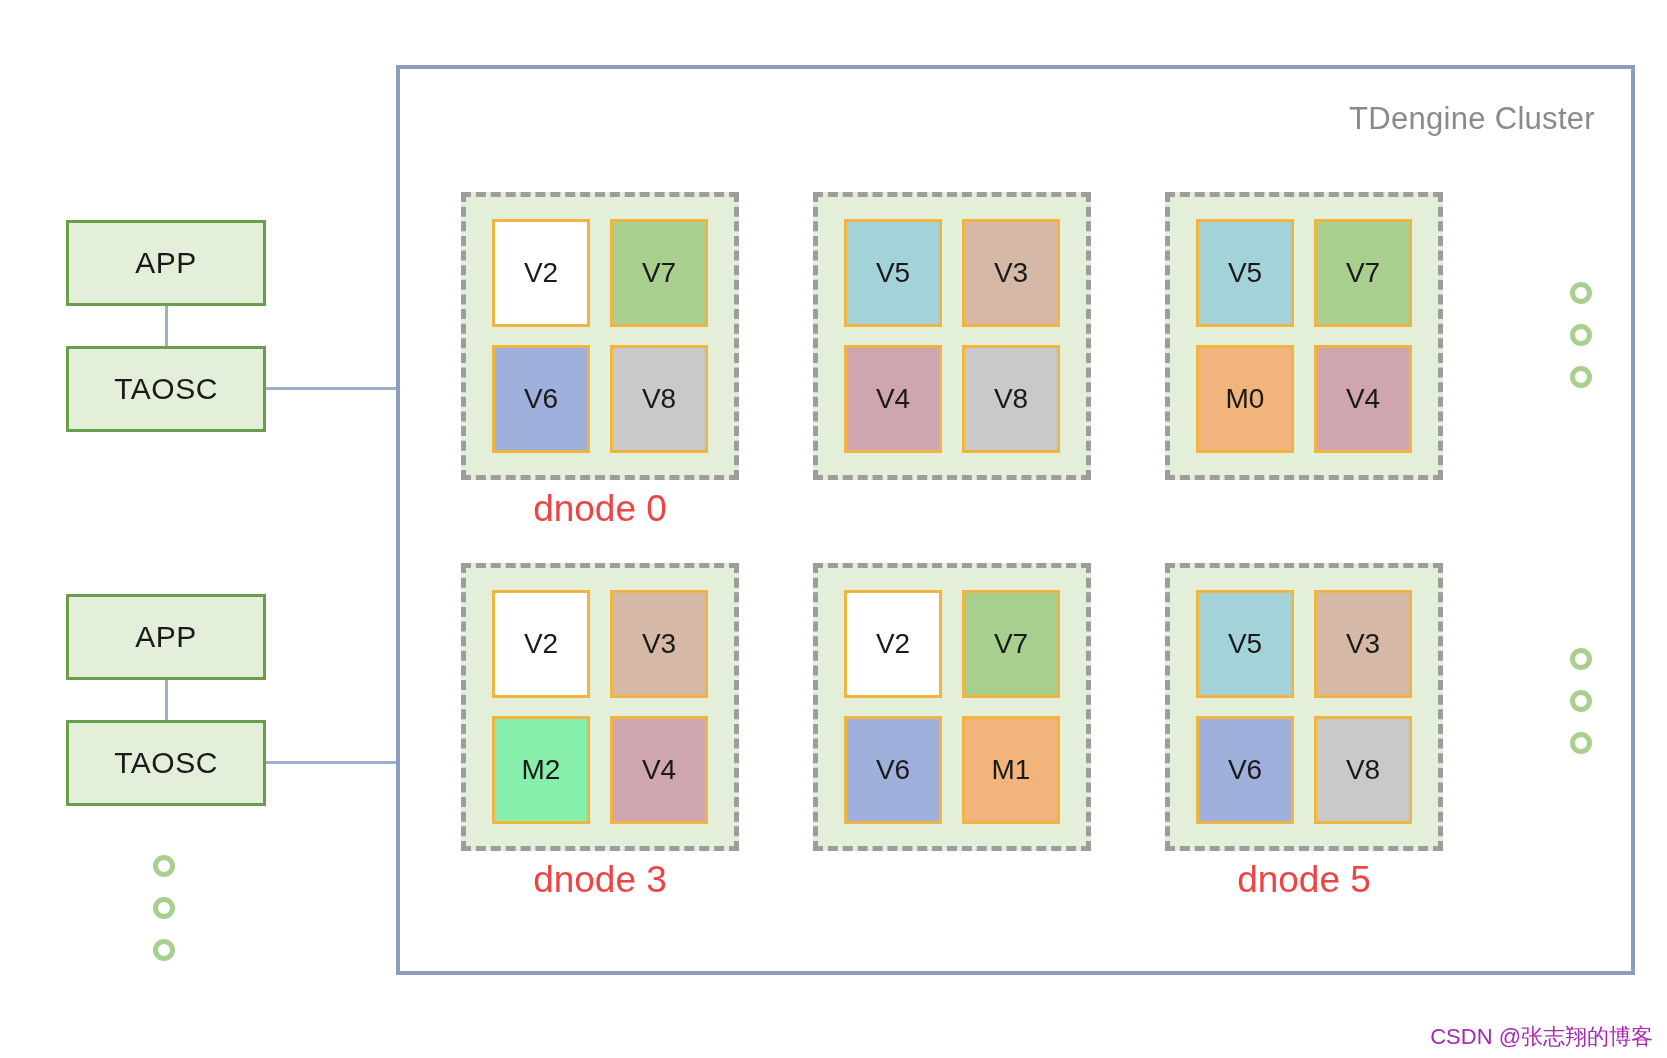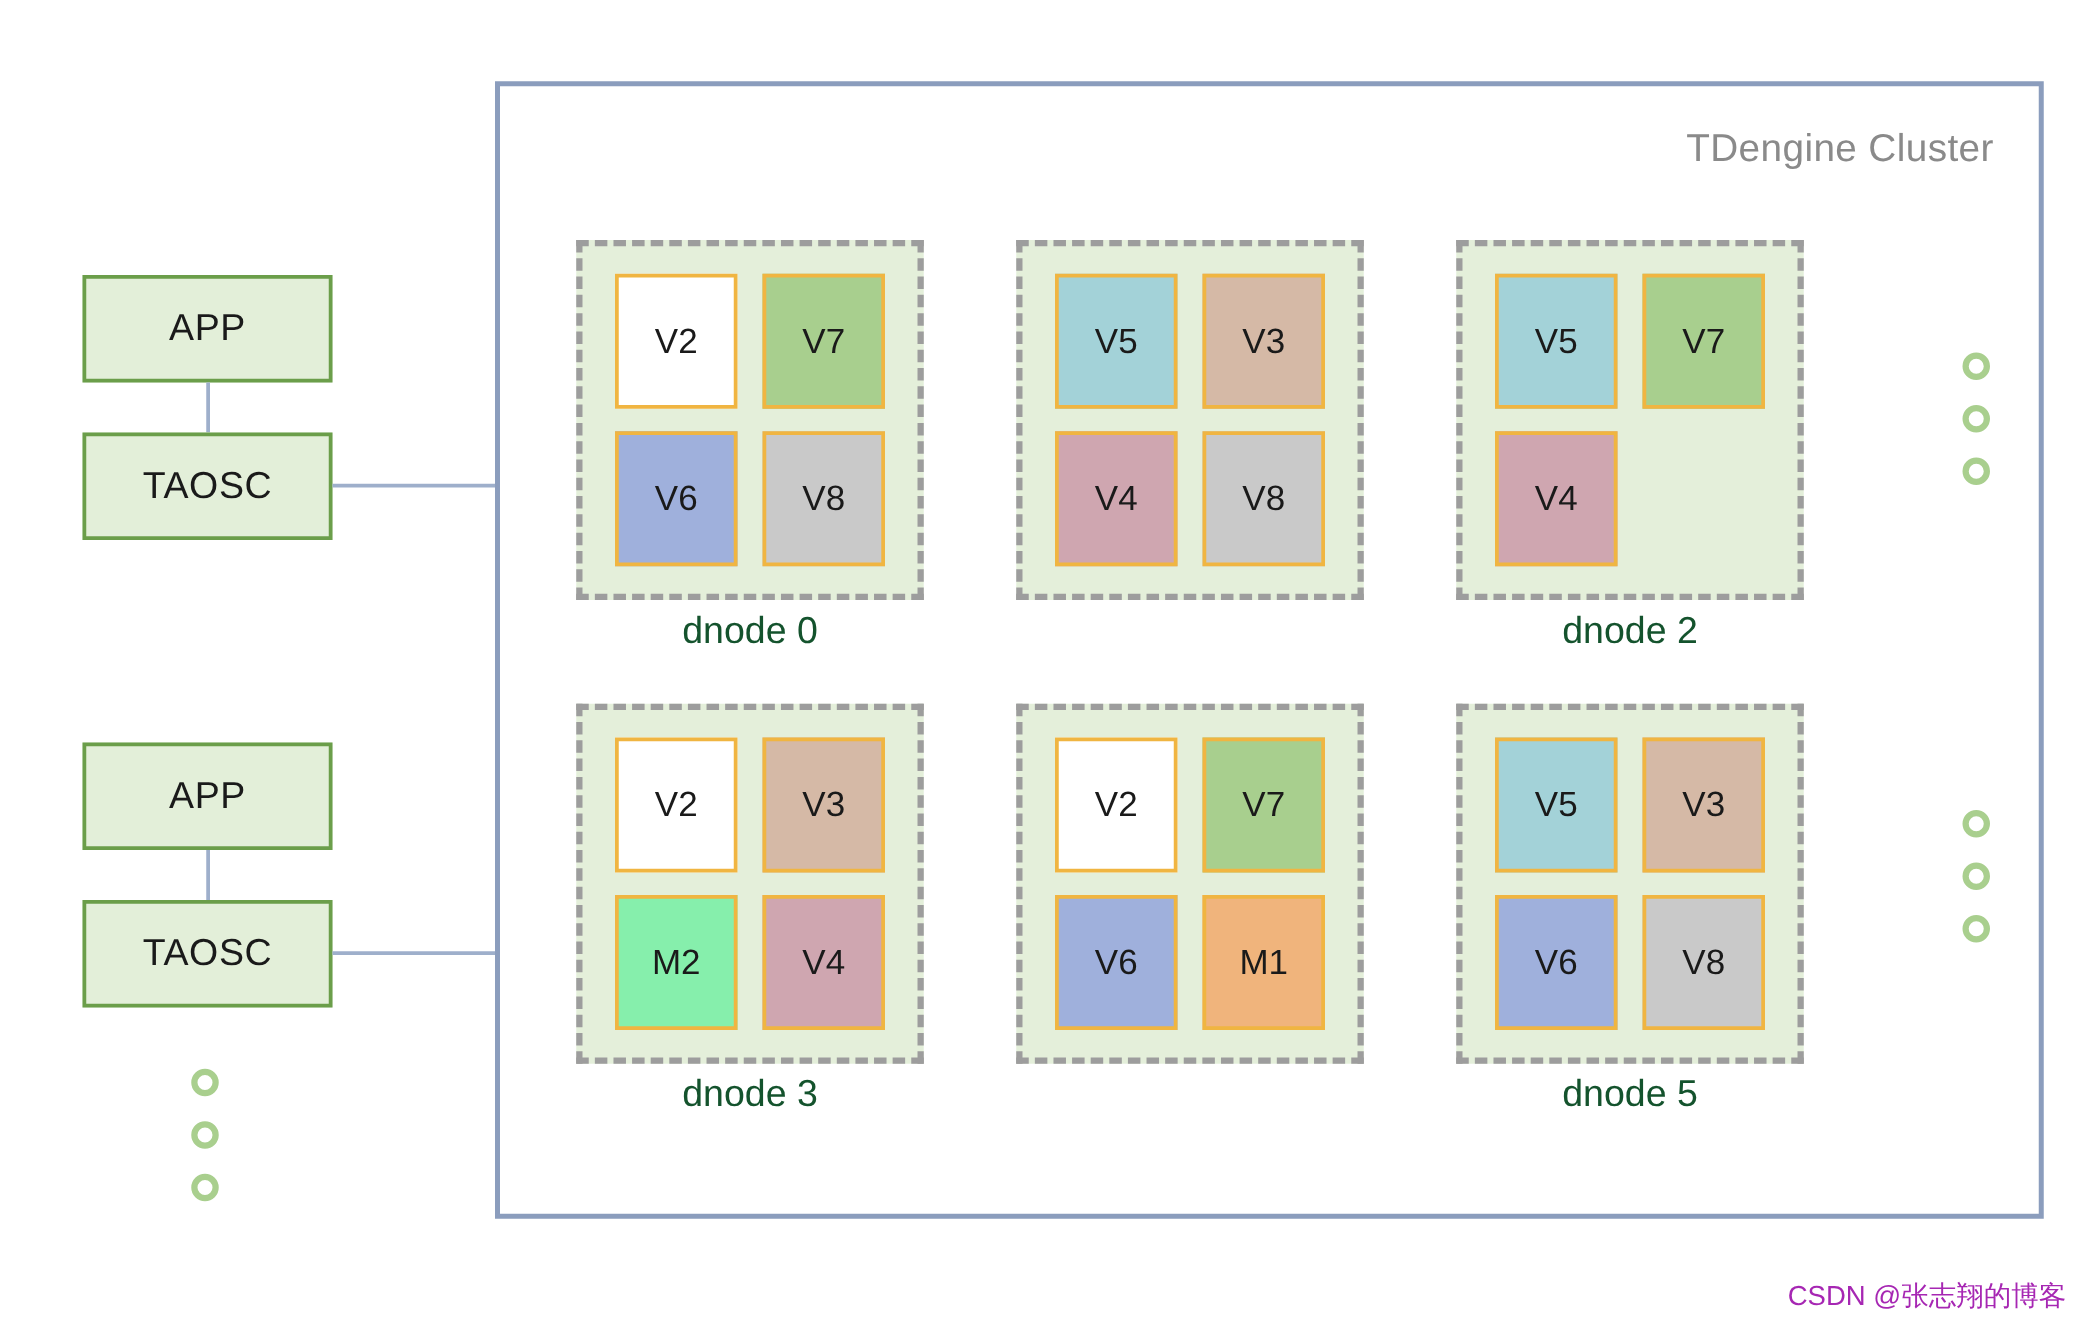--- a/index.html
+++ b/index.html
@@ -95,22 +95,22 @@
     justify-content: center;
     font-size: 28px;
     color: #1a1a1a;
   }
   .dnode-label {
     position: absolute;
     left: 0;
     top: 296px;
     width: 278px;
     text-align: center;
-    font-size: 30px;
-    color: #14532d;
+    font-size: 37px;
+    color: #ef4444;
     white-space: nowrap;
   }
 
   
   .dots {
     position: absolute;
     display: flex;
     flex-direction: column;
     align-items: center;
     gap: 20px;
@@ -203,25 +203,27 @@
   </div>
 
   <div class="dnode" style="left:1165px; top:192px;">
     <div class="dnode-body">
       <div class="vnode" style="background:#a3d2d8;">
         <span>V5</span>
       </div>
       <div class="vnode" style="background:#a8cf8e;">
         <span>V7</span>
       </div>
+      <div class="vnode" style="background:#f0b47c;">
+        <span>M0</span>
+      </div>
       <div class="vnode" style="background:#cfa6b0;">
         <span>V4</span>
       </div>
     </div>
-    <div class="dnode-label">dnode 2</div>
   </div>
 
   <div class="dnode" style="left:461px; top:563px;">
     <div class="dnode-body">
       <div class="vnode" style="background:#ffffff;">
         <span>V2</span>
       </div>
       <div class="vnode" style="background:#d5b9a6;">
         <span>V3</span>
       </div>

